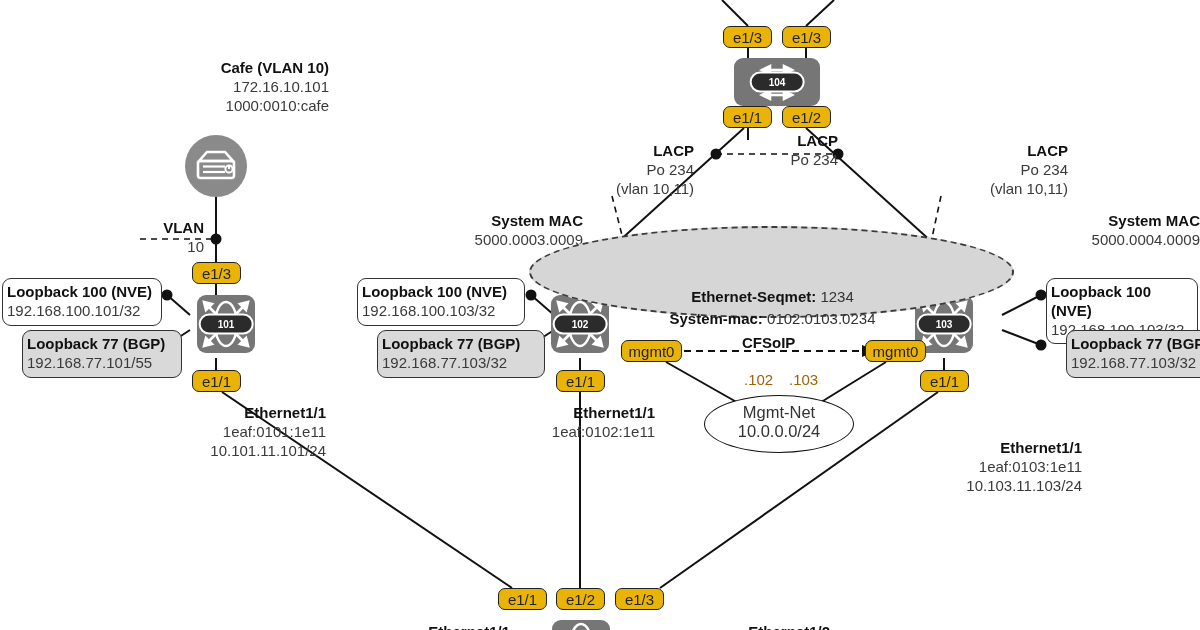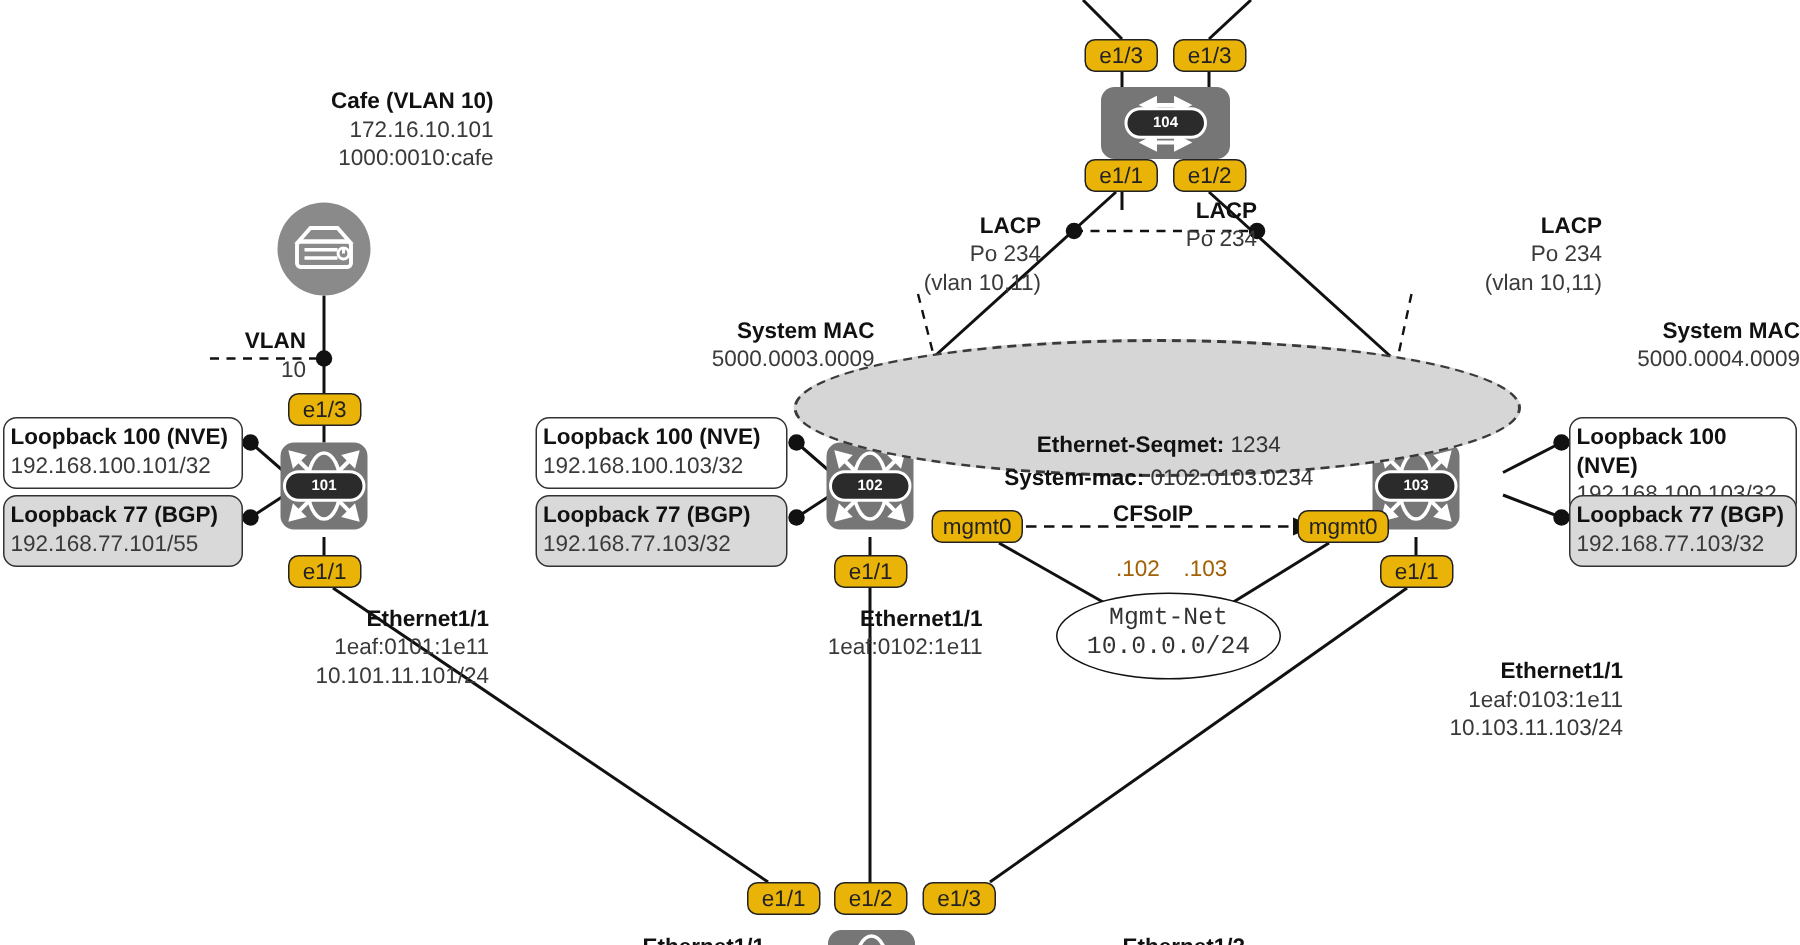--- a/index.html
+++ b/index.html
@@ -16,21 +16,21 @@
 
   
   .port{position:absolute;border:1.6px solid #222;border-radius:7px;
         background:#eab308;font-size:15px;color:#222;text-align:center;
         line-height:22px;height:22px;padding:0 6px;box-sizing:border-box;}
 
   
   .lbbox{position:absolute;border:1.6px solid #333;border-radius:9px;
          box-sizing:border-box;text-align:left;padding:4px 4px;
          background:#fff;}
-  .lbbox.shaded{background:#d9d9d9;}
+  .lbbox.shaded{background:#d9d9d9;margin-left:20px;}
   .lbbox .t1{font-weight:bold;font-size:15px;color:#111;line-height:1.25;}
   .lbbox .t2{font-size:15px;color:#3a3a3a;line-height:1.25;}
 
   
   .dev{position:absolute;width:58px;height:58px;border-radius:9px;
        background:#767676;}
   .devname{position:absolute;left:50%;top:50%;transform:translate(-50%,-50%);
            background:#2b2b2b;border:2px solid #fff;border-radius:11px;
            color:#fff;font-size:10px;font-weight:bold;padding:1px 17px;
            line-height:15px;z-index:3;}
@@ -145,21 +145,21 @@
       <line x1="44" y1="30.4" x2="44" y2="34" stroke="#fff" stroke-width="2"></line>
     </svg>
   </div>
 
   <div class="lbl" style="left:76px;top:218px;width:128px;">
     <div class="hd">VLAN</div>
     <div class="sub">10</div>
   </div>
 
   <div class="port" style="left:192px;top:262px;width:49px;">e1/3</div>
-  <div class="dev" style="left:187px;top:295px;">
+  <div class="dev" style="left:197px;top:295px;">
     <svg viewBox="0 0 58 58" width="58" height="58">
       <ellipse cx="29" cy="29" rx="11" ry="22" fill="none" stroke="#fff" stroke-width="2.4"></ellipse>
       <g stroke="#fff" stroke-width="2.6" fill="#fff">
         <line x1="20" y1="20" x2="9" y2="9"></line>
           <polygon points="7,7 15,9 9,15"></polygon>
         <line x1="38" y1="20" x2="49" y2="9"></line>
           <polygon points="51,7 49,15 43,9"></polygon>
         <line x1="20" y1="38" x2="9" y2="49"></line>
           <polygon points="7,51 9,43 15,49"></polygon>
         <line x1="38" y1="38" x2="49" y2="49"></line>
@@ -308,21 +308,21 @@
       <span>0102.0103.0234</span>
     </div>
   </div>
 
   <div class="port" style="left:621px;top:340px;width:61px;">mgmt0</div>
   <div class="port" style="left:865px;top:340px;width:61px;">mgmt0</div>
   <div class="flt b" style="left:742px;top:334px;">CFSoIP</div>
   <div class="flt" style="left:744px;top:371px;">.102</div>
   <div class="flt" style="left:789px;top:371px;">.103</div>
 
-  <div class="mgmtnet" style="left:704px;top:395px;width:150px;height:58px;padding-top:7px;font-family:Liberation Mono, monospace;">
+  <div class="mgmtnet" style="left:704px;top:395px;width:150px;height:58px;padding-top:7px;">
     <div>Mgmt-Net</div>
     <div>10.0.0.0/24</div>
   </div>
 
   <div class="port" style="left:498px;top:588px;width:49px;">e1/1</div>
   <div class="port" style="left:556px;top:588px;width:49px;">e1/2</div>
   <div class="port" style="left:615px;top:588px;width:49px;">e1/3</div>
 
   <div class="dev" style="left:552px;top:620px;width:58px;height:40px;">
     <svg viewBox="0 0 58 40" width="58" height="40">

